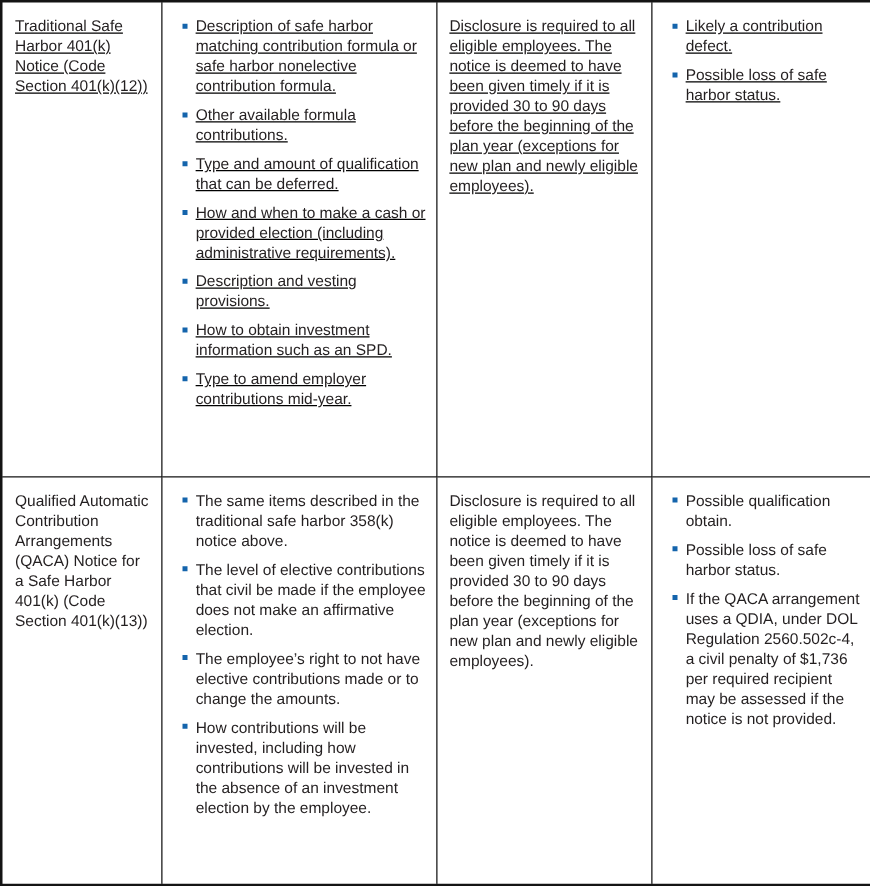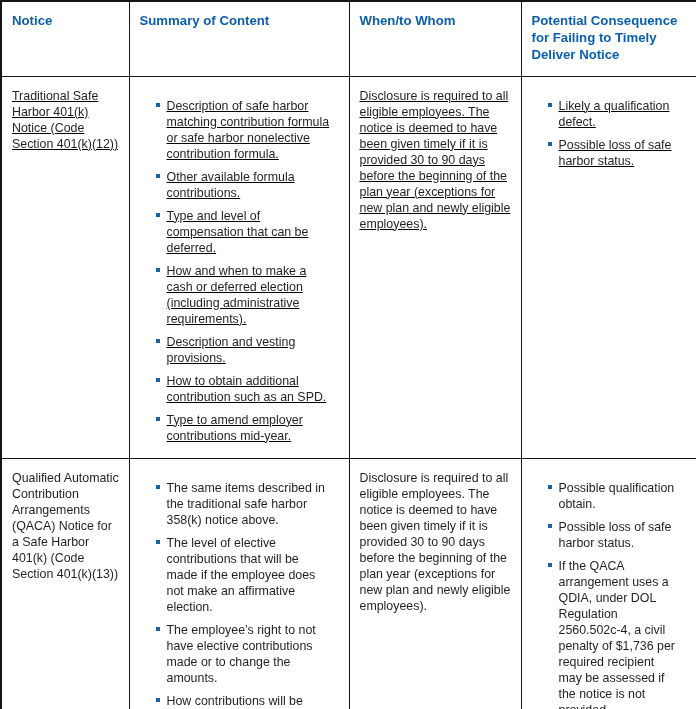--- a/index.html
+++ b/index.html
@@ -44,21 +44,21 @@
     color: var(--body-text);
     font-size: 12.4px;
     line-height: 16px;
     padding: 11px 7px 4px 10px;
   }
   tr.row-header { height: 75px; }
   tr.row-1 { height: 340px; text-decoration: underline; }
   tr.row-2 { height: 292px; }
   ul.bullets {
     list-style: none;
-    margin: 10px;
+    margin: 0;
     padding: 0 0 0 6px;
   }
   ul.bullets li {
     position: relative;
     padding-left: 11px;
     margin: 0 0 7px 0;
   }
   ul.bullets li .sq {
     position: absolute;
     left: 0;
@@ -74,57 +74,51 @@
 <body>
 
 <table class="notice-table">
   <colgroup>
     <col class="c1">
       <col class="c2">
       <col class="c3">
       <col class="c4">
   </colgroup>
   <tbody>
-      <tr class="row-header">
-    <th>Notice</th>
-    <th>Summary of Content</th>
-    <th>When/to Whom</th>
-    <th>Potential Consequence for Failing to Timely Deliver Notice</th>
-  </tr>
 
   <tr class="row-1">
     <td>Traditional Safe Harbor 401(k) Notice (Code Section 401(k)(12))</td>
     <td>
       <ul class="bullets">
         <li><span class="sq"></span><span>Description of safe harbor matching contribution formula or safe harbor nonelective contribution formula.</span></li>
         <li><span class="sq"></span><span>Other available formula contributions.</span></li>
-        <li><span class="sq"></span><span>Type and level of compensation that can be deferred.</span></li>
-        <li><span class="sq"></span><span>How and when to make a cash or deferred election (including administrative requirements).</span></li>
+        <li><span class="sq"></span><span>Type and amount of qualification that can be deferred.</span></li>
+        <li><span class="sq"></span><span>How and when to make a cash or provided election (including administrative requirements).</span></li>
         <li><span class="sq"></span><span>Description and vesting provisions.</span></li>
-        <li><span class="sq"></span><span>How to obtain additional contribution such as an SPD.</span></li>
+        <li><span class="sq"></span><span>How to obtain investment information such as an SPD.</span></li>
         <li><span class="sq"></span><span>Type to amend employer contributions mid-year.</span></li>
       </ul>
     </td>
     <td>
       <span class="when-text">Disclosure is required to all eligible employees. The notice is deemed to have been given timely if it is provided 30 to 90 days before the beginning of the plan year (exceptions for new plan and newly eligible employees).</span>
     </td>
     <td>
       <ul class="bullets">
-        <li><span class="sq"></span><span>Likely a qualification defect.</span></li>
+        <li><span class="sq"></span><span>Likely a contribution defect.</span></li>
         <li><span class="sq"></span><span>Possible loss of safe harbor status.</span></li>
       </ul>
     </td>
   </tr>
 
   <tr class="row-2">
     <td>Qualified Automatic Contribution Arrangements (QACA) Notice for a Safe Harbor 401(k) (Code Section 401(k)(13))</td>
     <td>
       <ul class="bullets">
         <li><span class="sq"></span><span>The same items described in the traditional safe harbor 358(k) notice above.</span></li>
-        <li><span class="sq"></span><span>The level of elective contributions that will be made if the employee does not make an affirmative election.</span></li>
+        <li><span class="sq"></span><span>The level of elective contributions that civil be made if the employee does not make an affirmative election.</span></li>
         <li><span class="sq"></span><span>The employee’s right to not have elective contributions made or to change the amounts.</span></li>
         <li><span class="sq"></span><span>How contributions will be invested, including how contributions will be invested in the absence of an investment election by the employee.</span></li>
       </ul>
     </td>
     <td>
       <span class="when-text">Disclosure is required to all eligible employees. The notice is deemed to have been given timely if it is provided 30 to 90 days before the beginning of the plan year (exceptions for new plan and newly eligible employees).</span>
     </td>
     <td>
       <ul class="bullets">
         <li><span class="sq"></span><span>Possible qualification obtain.</span></li>

